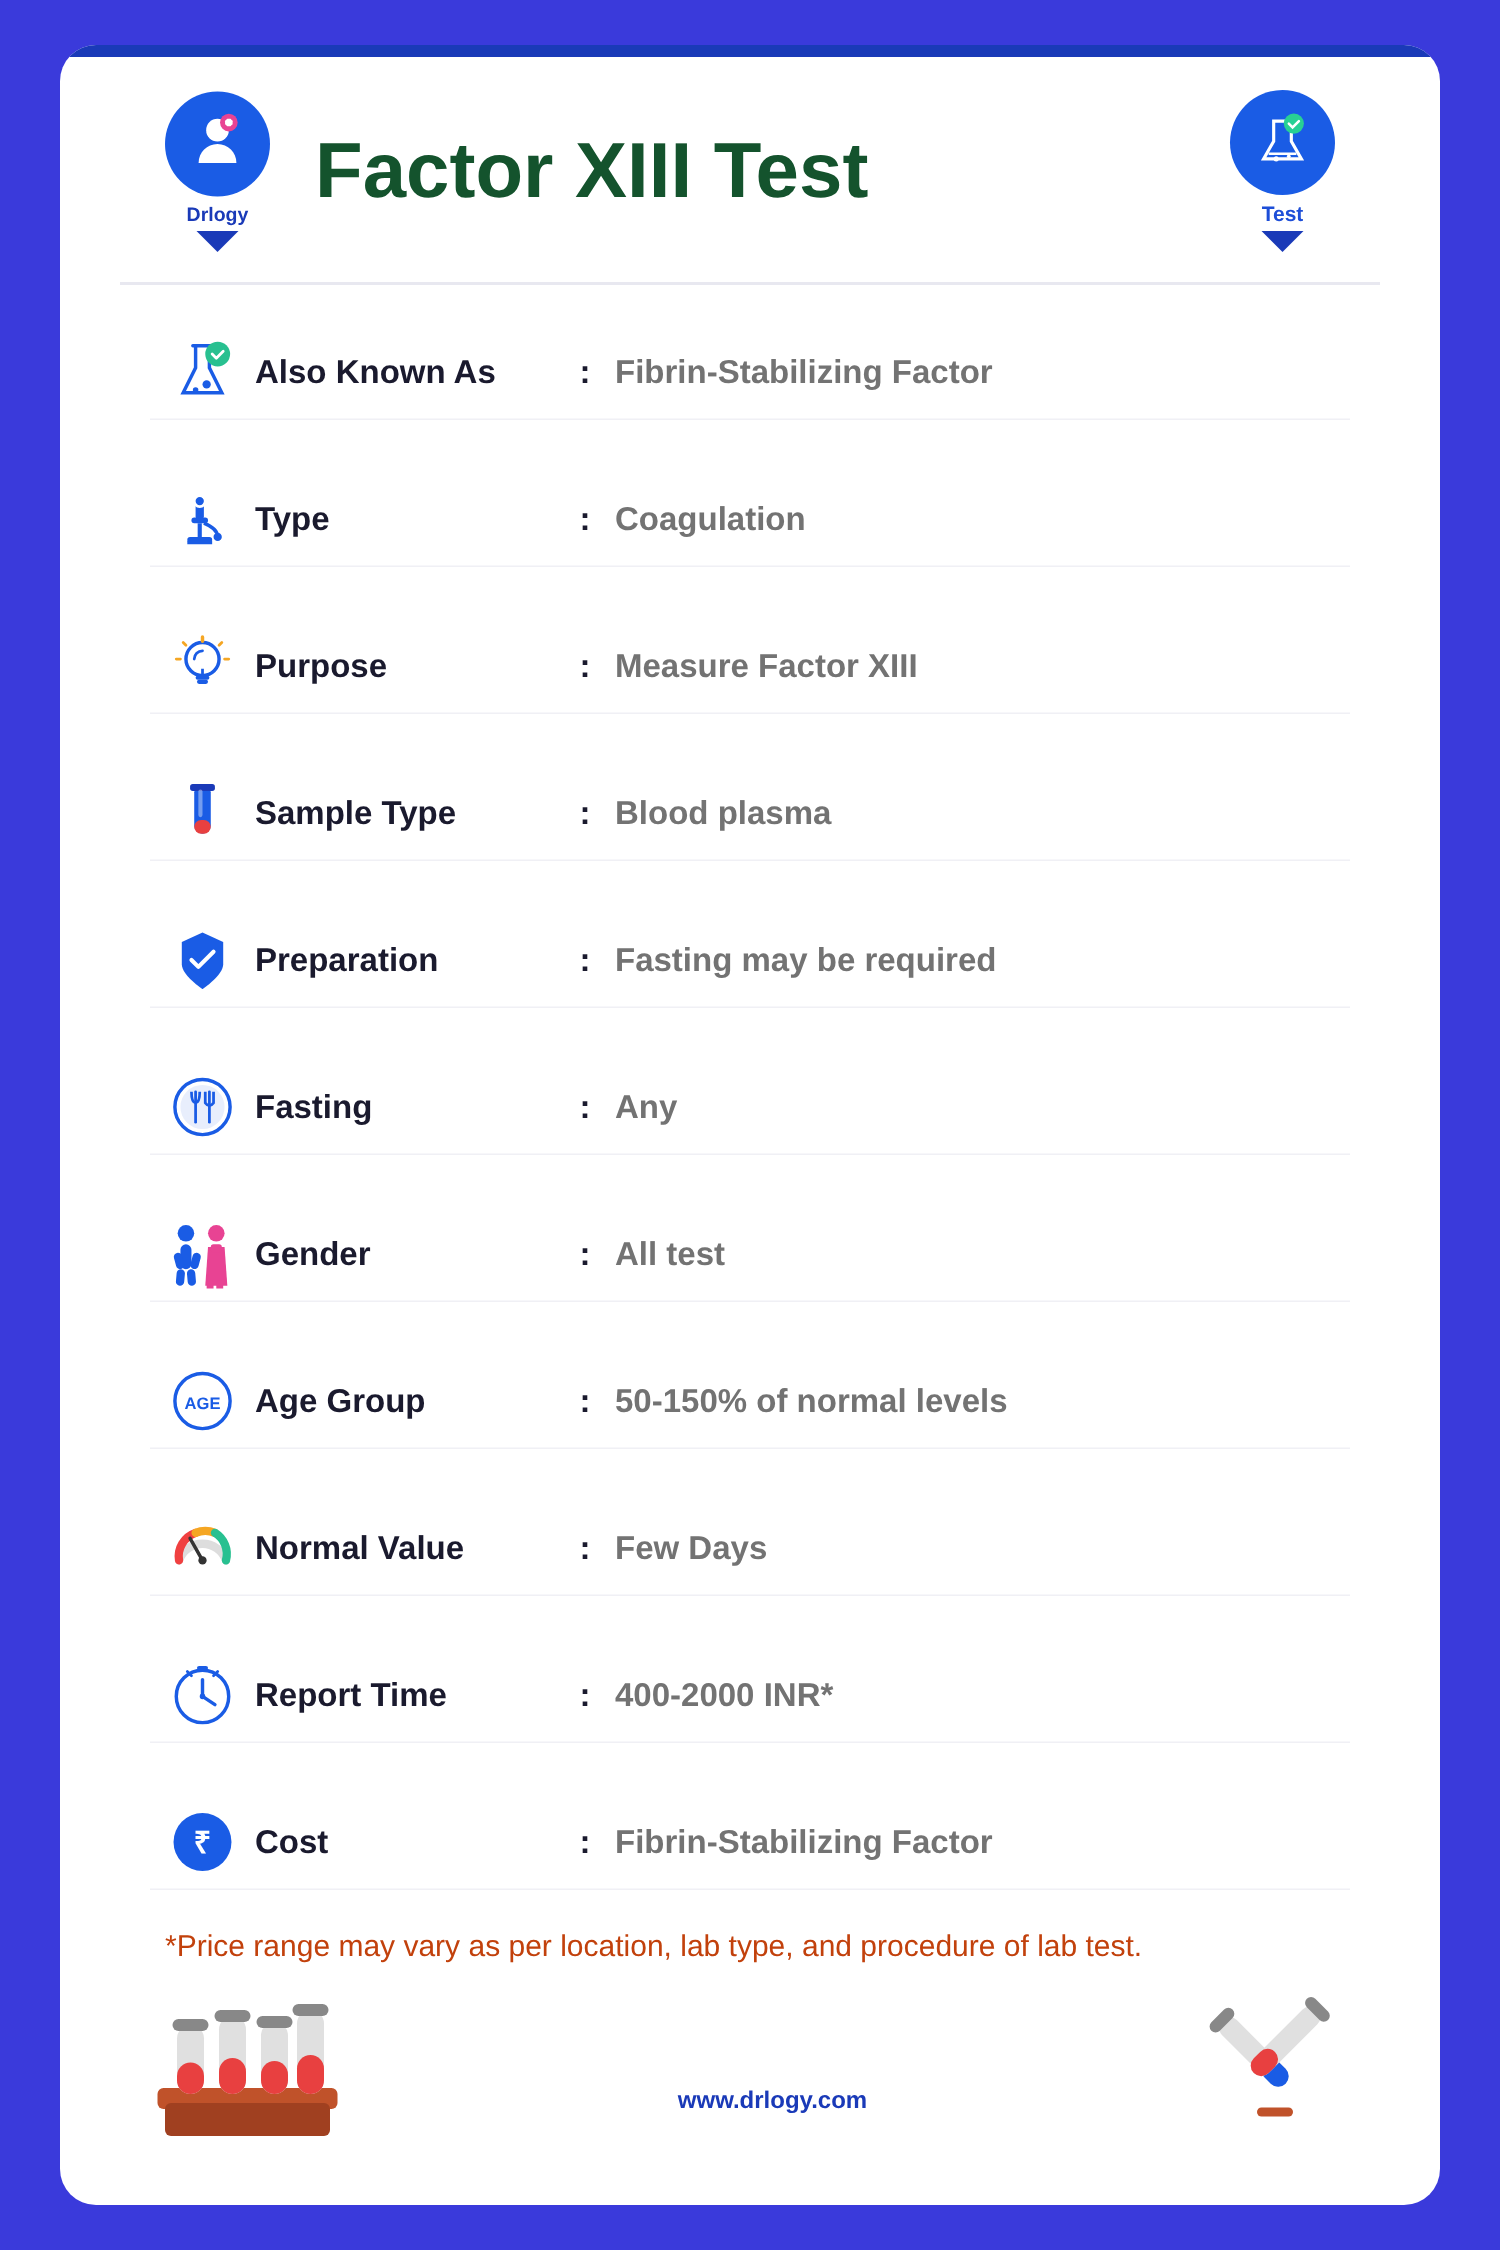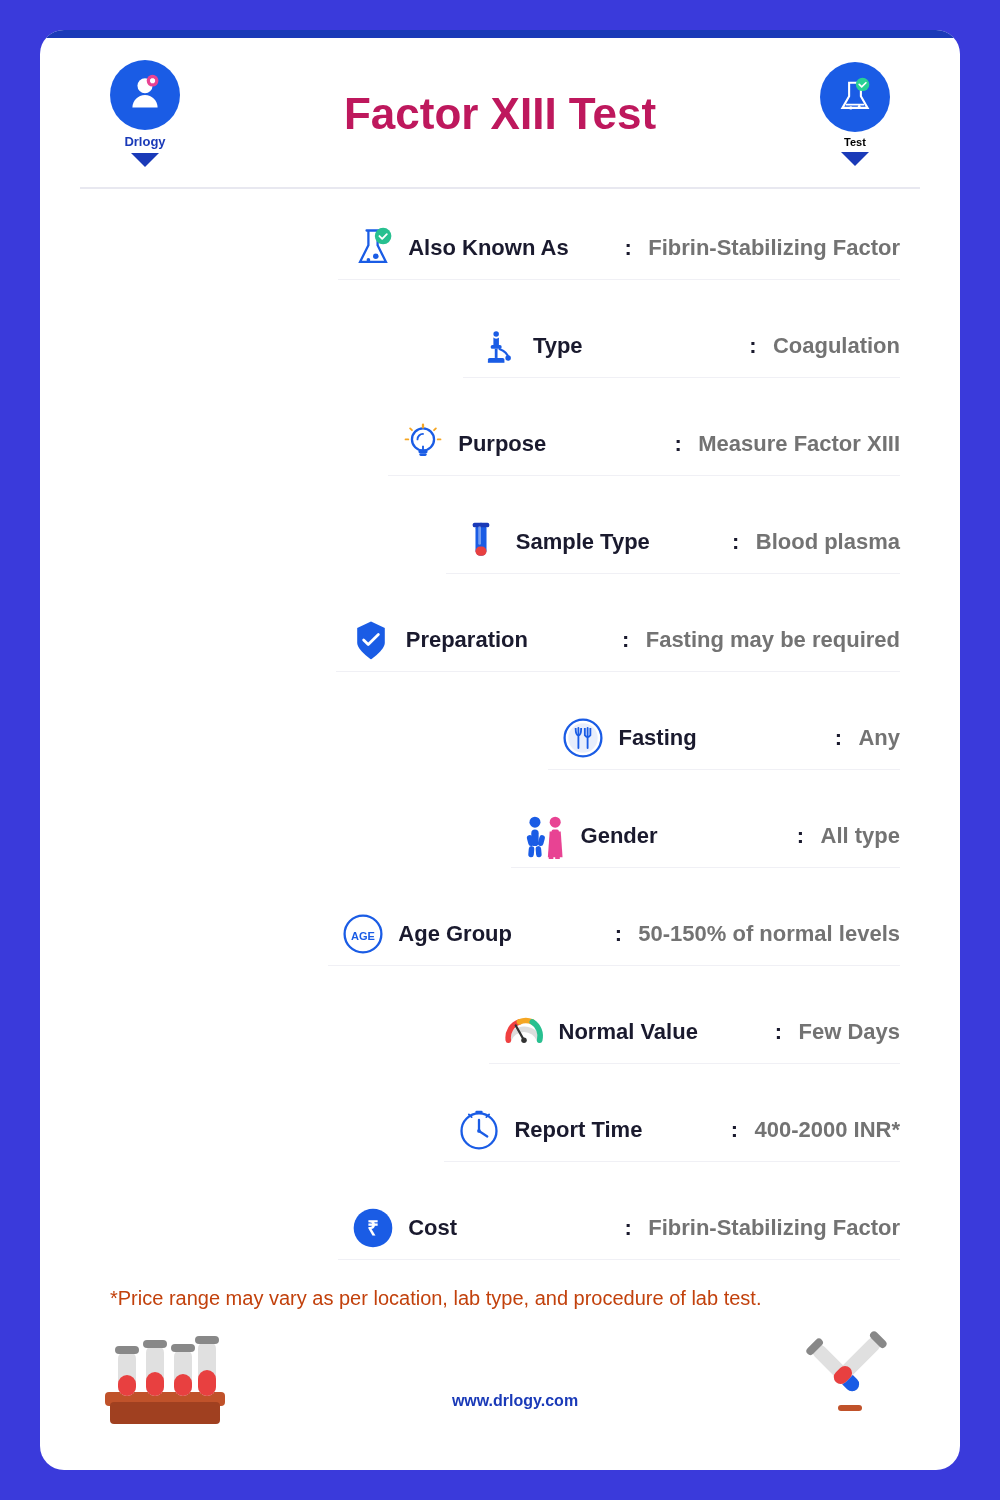--- a/index.html
+++ b/index.html
@@ -66,59 +66,57 @@
     }
     .chevron-down {
       width: 0;
       height: 0;
       border-left: 14px solid transparent;
       border-right: 14px solid transparent;
       border-top: 14px solid #1a3ab8;
       margin-top: 4px;
     }
     .header-title {
-      font-size: 44px;
+      font-size: 52px;
       font-weight: 900;
-      color: #be185d;
-      text-align: center;
+      color: #14532d;
       flex: 1;
       padding: 0 20px;
     }
     .test-badge {
       display: flex;
       flex-direction: column;
       align-items: center;
       width: 90px;
     }
     .test-circle {
       width: 70px;
       height: 70px;
       background: #1a5ce5;
       border-radius: 50%;
       display: flex;
       align-items: center;
       justify-content: center;
     }
     .test-label {
-      font-size: 11px;
+      font-size: 14px;
       font-weight: bold;
-      color: #000000;
+      color: #1d4ed8;
       margin-top: 4px;
     }
     .divider {
       height: 2px;
       background: #e8e8f0;
       margin: 0 -20px 10px -20px;
     }
     .rows-container {
       flex: 1;
       display: flex;
       flex-direction: column;
       justify-content: space-around;
-      align-items: flex-end;
     }
     .info-row {
       display: flex;
       align-items: center;
       padding: 8px 0;
       border-bottom: 1px solid #f0f0f5;
     }
     .icon-cell {
       width: 70px;
       display: flex;
@@ -341,21 +339,21 @@
 
           <path d="M34 20 L32 48 L48 48 L46 20 Z" fill="#e84393"></path>
           <rect x="36" y="18" width="8" height="6" rx="2" fill="#e84393"></rect>
 
           <rect x="33" y="44" width="5" height="10" rx="2.5" fill="#e84393"></rect>
           <rect x="40" y="44" width="5" height="10" rx="2.5" fill="#e84393"></rect>
         </svg>
       </div>
       <div class="label-cell">Gender</div>
       <div class="colon-cell">:</div>
-      <div class="value-cell">All type</div>
+      <div class="value-cell">All test</div>
     </div>
 
     <div class="info-row">
       <div class="icon-cell">
         <svg viewBox="0 0 50 50" width="46" height="46" fill="none">
           <circle cx="25" cy="25" r="20" stroke="#1a5ce5" stroke-width="2.5" fill="none"></circle>
           <text x="25" y="31" font-size="12" font-weight="900" fill="#1a5ce5" text-anchor="middle" font-family="Arial">AGE</text>
         </svg>
       </div>
       <div class="label-cell">Age Group</div>

